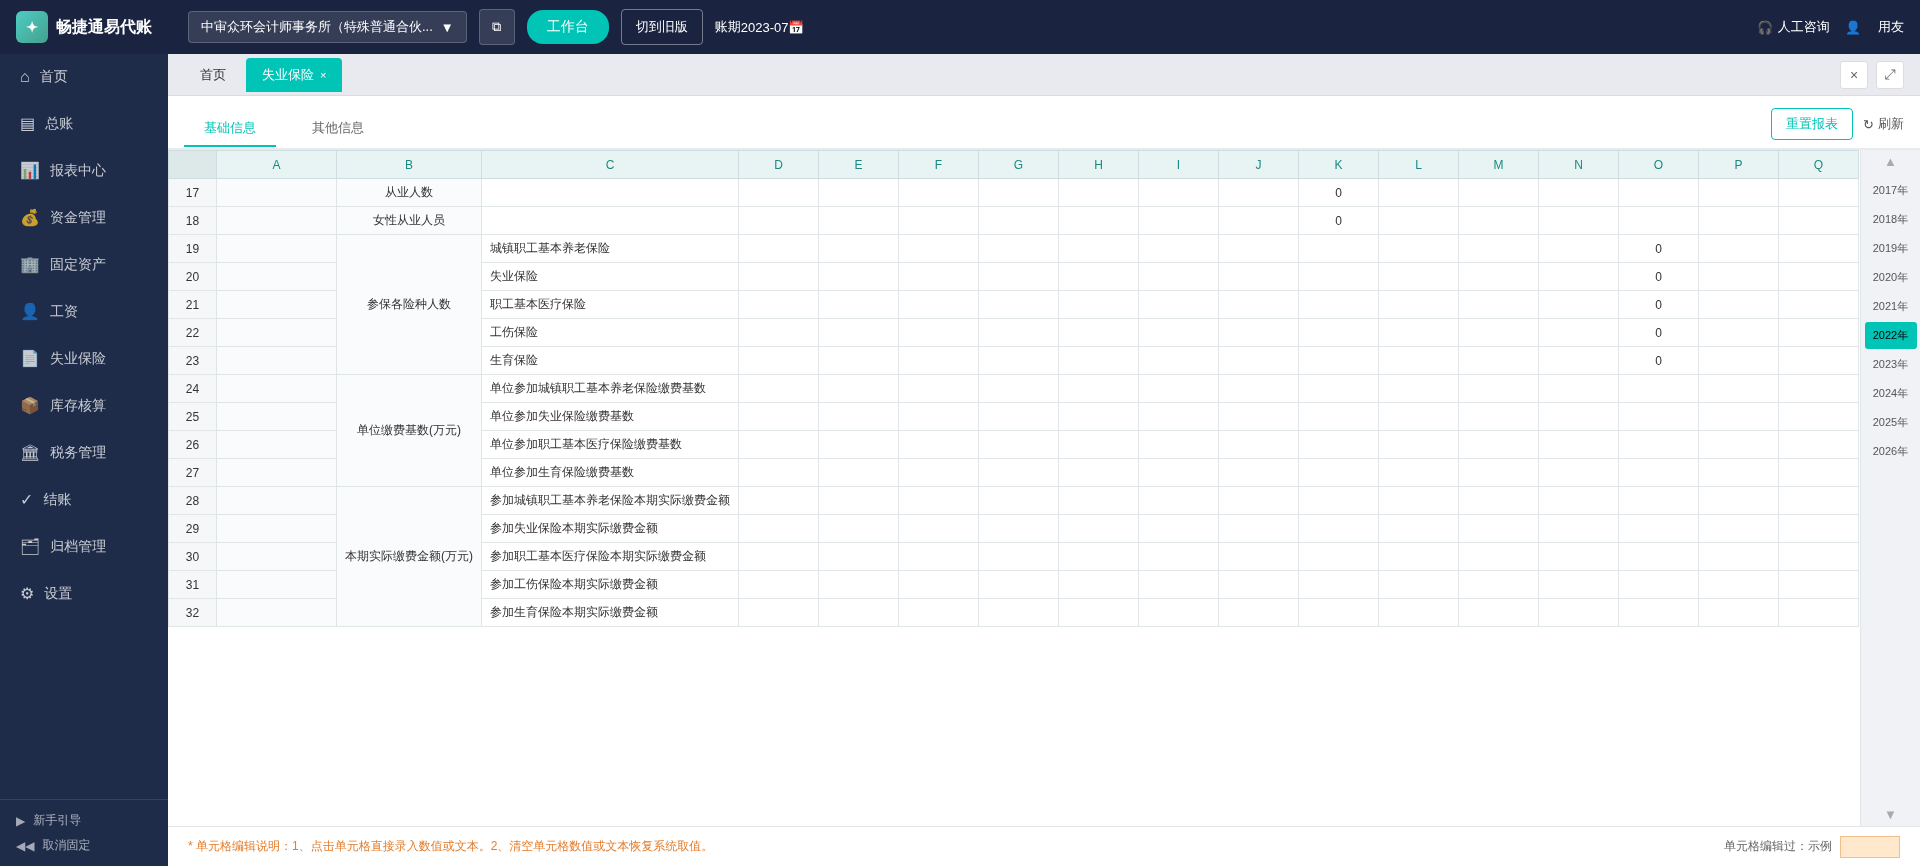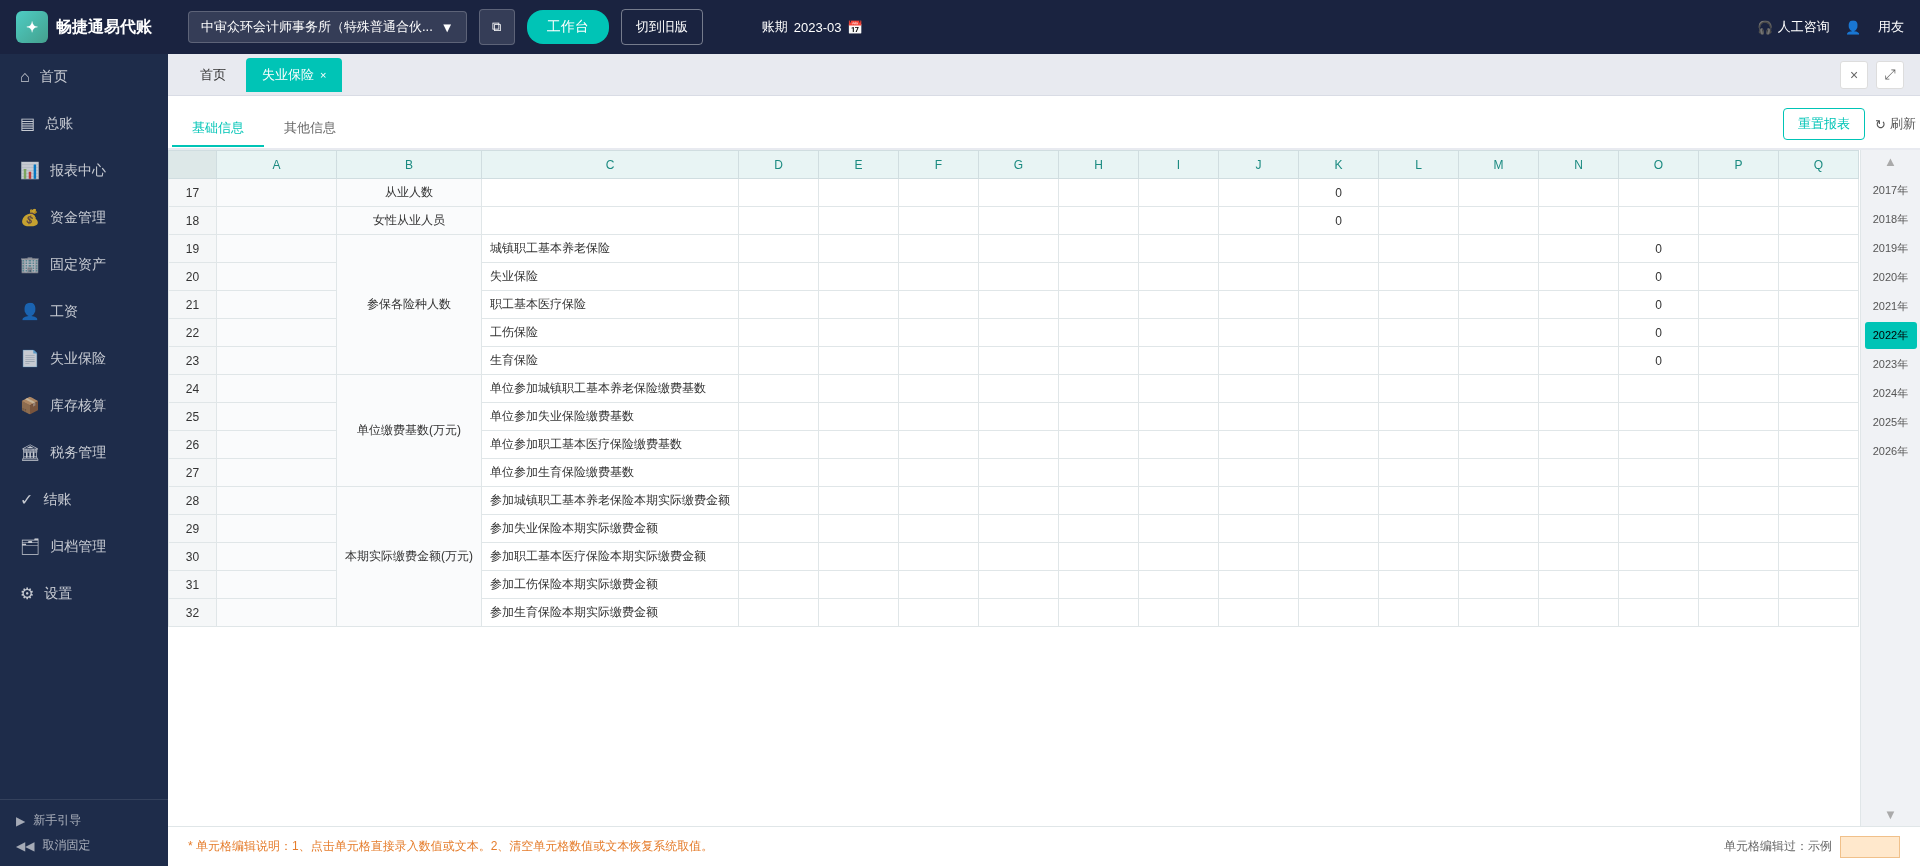--- a/index.html
+++ b/index.html
@@ -67,21 +67,21 @@
       border: 1px solid rgba(255,255,255,0.4);
       border-radius: 4px;
       color: white;
       padding: 8px 14px;
       cursor: pointer;
       font-size: 13px;
     }
     .period-label {
       color: white;
       font-size: 13px;
-      display: flex; align-items: center; gap: 6px; margin-left: 47px;
+      display: flex; align-items: center; 
     }
     .header-right {
       margin-left: auto;
       display: flex;
       align-items: center;
       gap: 16px;
       color: white;
       font-size: 13px;
     }
     .header-right .service {
@@ -188,22 +188,22 @@
       flex-direction: column;
       overflow: hidden;
       background: white;
       margin: 0;
     }
 
     
     .sub-tabs {
       display: flex;
       align-items: center;
-      padding: 12px 4px 0;
-      gap: 0;
+      padding: 12px 16px 0;
+      gap: 16px;
       border-bottom: 2px solid #e8eaf0;
       flex-shrink: 0;
       background: white;
     }
     .sub-tab {
       padding: 8px 20px;
       cursor: pointer;
       font-size: 13px;
       color: #666;
       border-bottom: 2px solid transparent;
@@ -394,21 +394,21 @@
 
   <div class="icon-btn">
     <span>⧉</span>
   </div>
 
   <button class="workbench-btn">工作台</button>
   <button class="old-ver-btn">切到旧版</button>
 
   <div class="period-label">
     <span>账期</span>
-    <span>2023-03</span>
+    <span>2023-07</span>
     <span style="cursor:pointer;">📅</span>
   </div>
 
   <div class="header-separator"></div>
 
   <div class="header-right">
     <div class="service">
       <span>🎧</span>
       <span>人工咨询</span>
     </div>

